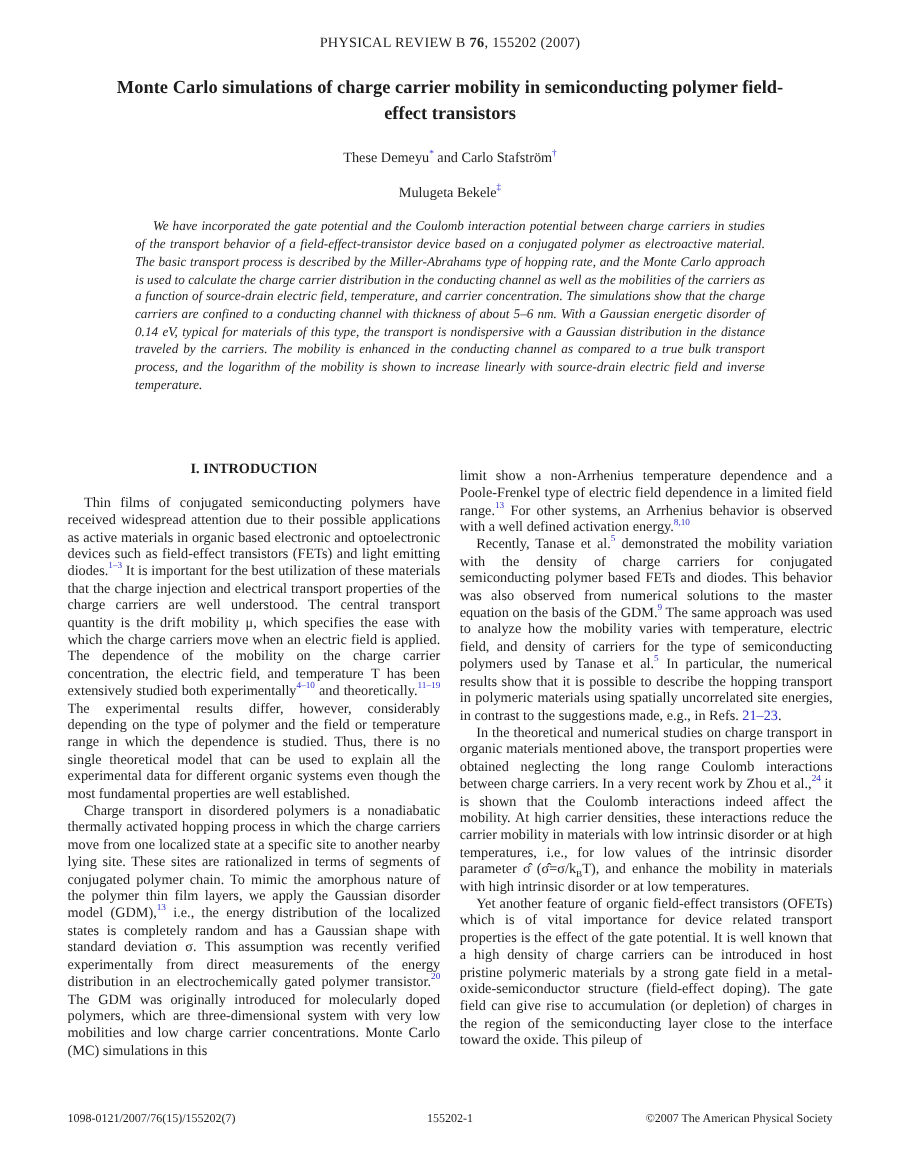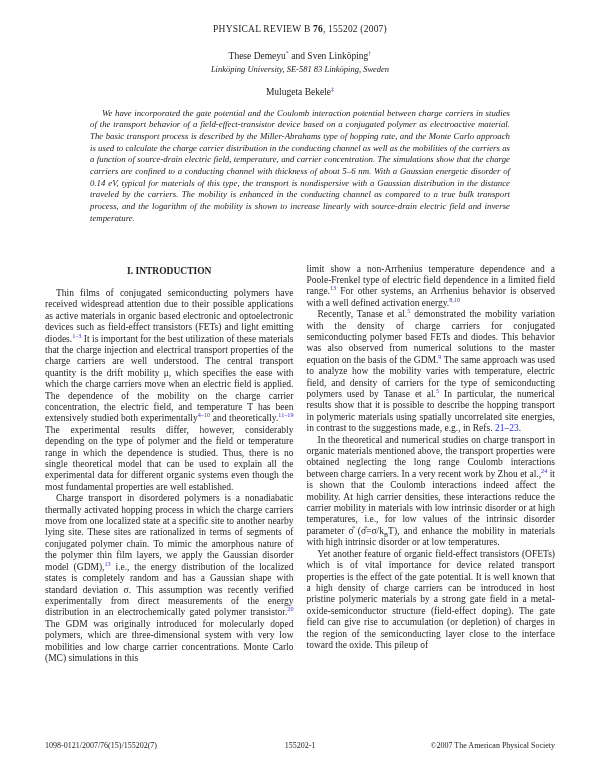--- a/index.html
+++ b/index.html
@@ -35,21 +35,21 @@
     font-size:8.8px;line-height:11.7px;
     text-align:justify;text-indent:12px;font-style:italic;
   }
   .doi-row{
     margin:13px 45px 0 45px;
     display:flex;justify-content:space-between;
     font-size:8.8px;
     padding-right:8px;
   }
   .columns{
-    display:flex;gap:13px;margin-top:21px;flex:1 1 auto;overflow:hidden;
+    display:flex;gap:13px;margin-top:21px;flex:1 1 auto;overflow:hidden;align-items:center;
   }
   .col{flex:1 1 0;font-size:9.5px;line-height:11.4px;}
   .sec-heading{
     text-align:center;font-weight:bold;font-size:9.5px;margin:2px 0 11px 0;
   }
   .para{margin:0;text-align:justify;}
   .para.indent{text-indent:11px;}
   .page-footer{
     margin-top:auto;
     display:grid;grid-template-columns:1fr auto 1fr;align-items:baseline;
@@ -59,23 +59,23 @@
   .page-footer .fc{justify-self:center;}
   .page-footer .fr{justify-self:end;}
 </style>
 </head>
 <body>
 
 <div class="page">
 
   <div class="journal-header"><span>PHYSICAL REVIEW B </span><span class="b">76</span><span>, 155202 (2007)</span></div>
 
+  <h1 class="paper-title">Monte Carlo simulations of charge carrier mobility in semiconducting polymer field-effect transistors</h1>
 
-  <div class="authors"><span>These Demeyu</span><sup class="ref">*</sup><span> and Sven Linköping</span><sup class="ref">†</sup></div>
-  <div class="affil">Linköping University, SE-581 83 Linköping, Sweden</div>
+  <div class="authors"><span>These Demeyu</span><sup class="ref">*</sup><span> and Carlo Stafström</span><sup class="ref">†</sup></div>
 
   <div class="authors2"><span>Mulugeta Bekele</span><sup class="ref">‡</sup></div>
 
 
   <p class="abstract">We have incorporated the gate potential and the Coulomb interaction potential between charge carriers in studies of the transport behavior of a field-effect-transistor device based on a conjugated polymer as electroactive material. The basic transport process is described by the Miller-Abrahams type of hopping rate, and the Monte Carlo approach is used to calculate the charge carrier distribution in the conducting channel as well as the mobilities of the carriers as a function of source-drain electric field, temperature, and carrier concentration. The simulations show that the charge carriers are confined to a conducting channel with thickness of about 5–6 nm. With a Gaussian energetic disorder of 0.14 eV, typical for materials of this type, the transport is nondispersive with a Gaussian distribution in the distance traveled by the carriers. The mobility is enhanced in the conducting channel as compared to a true bulk transport process, and the logarithm of the mobility is shown to increase linearly with source-drain electric field and inverse temperature.</p>
 
 
   <div class="columns">
     <div class="col">
       <div class="sec-heading">I. INTRODUCTION</div>

